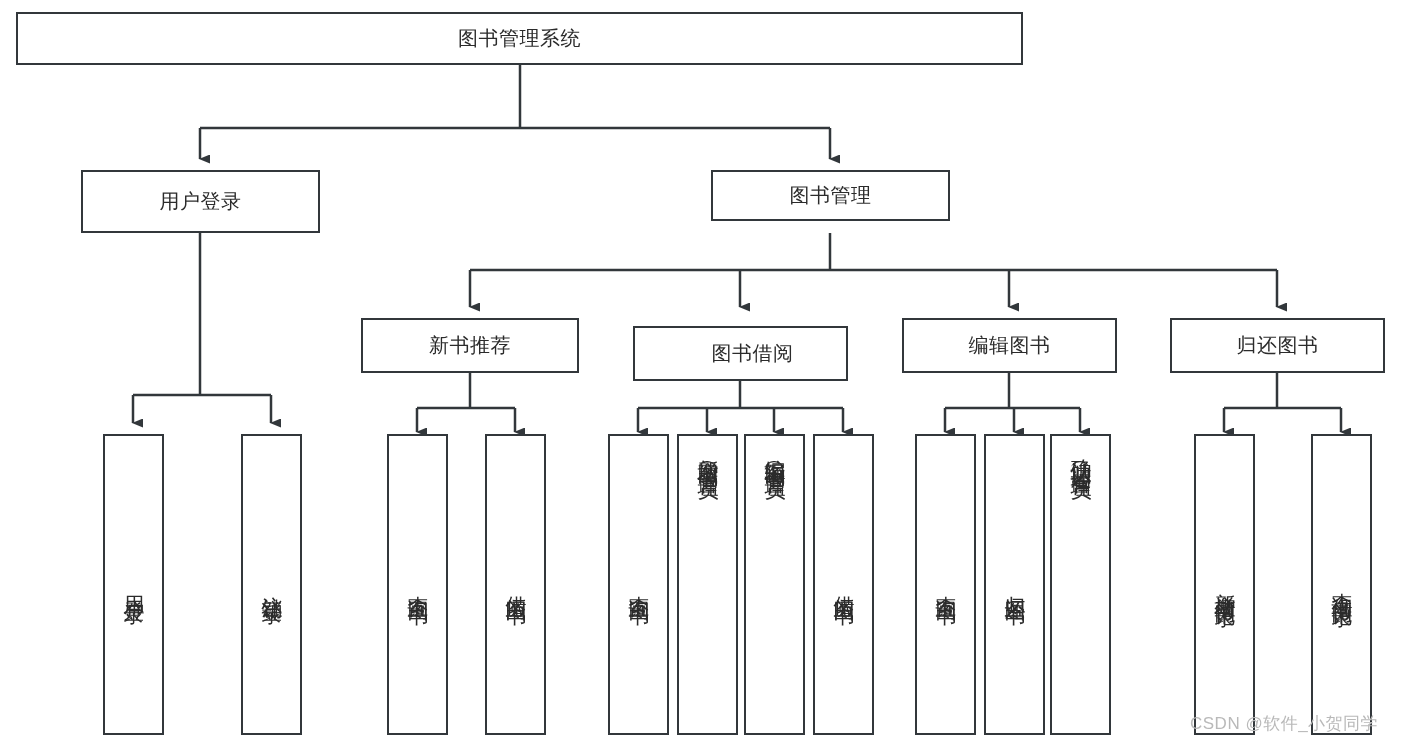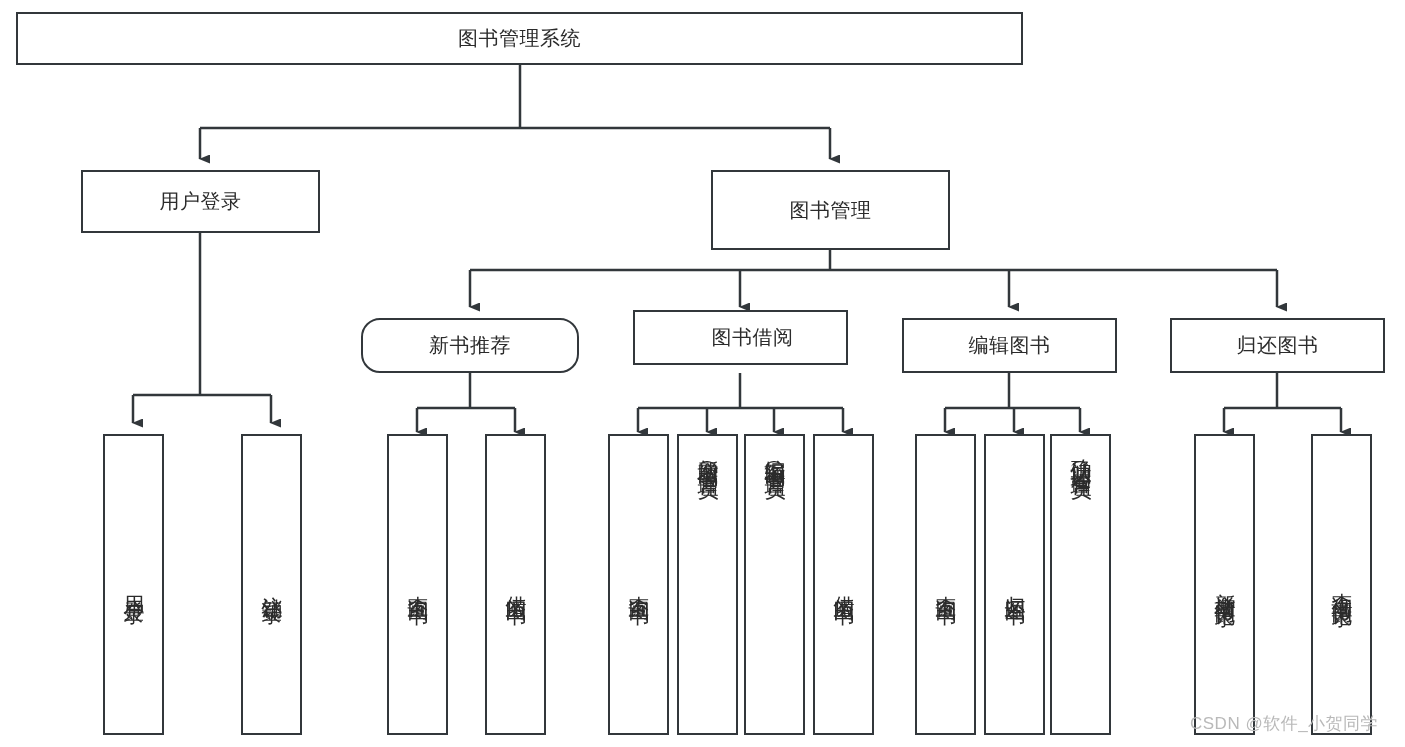--- a/index.html
+++ b/index.html
@@ -128,28 +128,28 @@
     </g>
   </svg>
 
   <div class="node horizontal" style="left:16px; top:12px; width:1007px; height:53px;">
     <span class="node-label">图书管理系统</span>
   </div>
 
   <div class="node horizontal" style="left:81px; top:170px; width:239px; height:63px;">
     <span class="node-label">用户登录</span>
   </div>
-  <div class="node horizontal" style="left:711px; top:170px; width:239px; height:80px;">
+  <div class="node horizontal" style="left:711px; top:170px; width:239px; height:51px;">
     <span class="node-label">图书管理</span>
   </div>
 
-  <div class="node horizontal" style="left:361px; top:318px; width:218px; height:55px;border-radius:19px;">
+  <div class="node horizontal" style="left:361px; top:318px; width:218px; height:55px;">
     <span class="node-label">新书推荐</span>
   </div>
-  <div class="node horizontal" style="left:633px; top:310px; width:215px; height:55px;padding-left:24px;">
+  <div class="node horizontal" style="left:633px; top:326px; width:215px; height:55px;padding-left:24px;">
     <span class="node-label">图书借阅</span>
   </div>
   <div class="node horizontal" style="left:902px; top:318px; width:215px; height:55px;">
     <span class="node-label">编辑图书</span>
   </div>
   <div class="node horizontal" style="left:1170px; top:318px; width:215px; height:55px;">
     <span class="node-label">归还图书</span>
   </div>
 
   <div class="node vertical center-text" style="left:103px; top:434px; width:61px; height:301px;">

